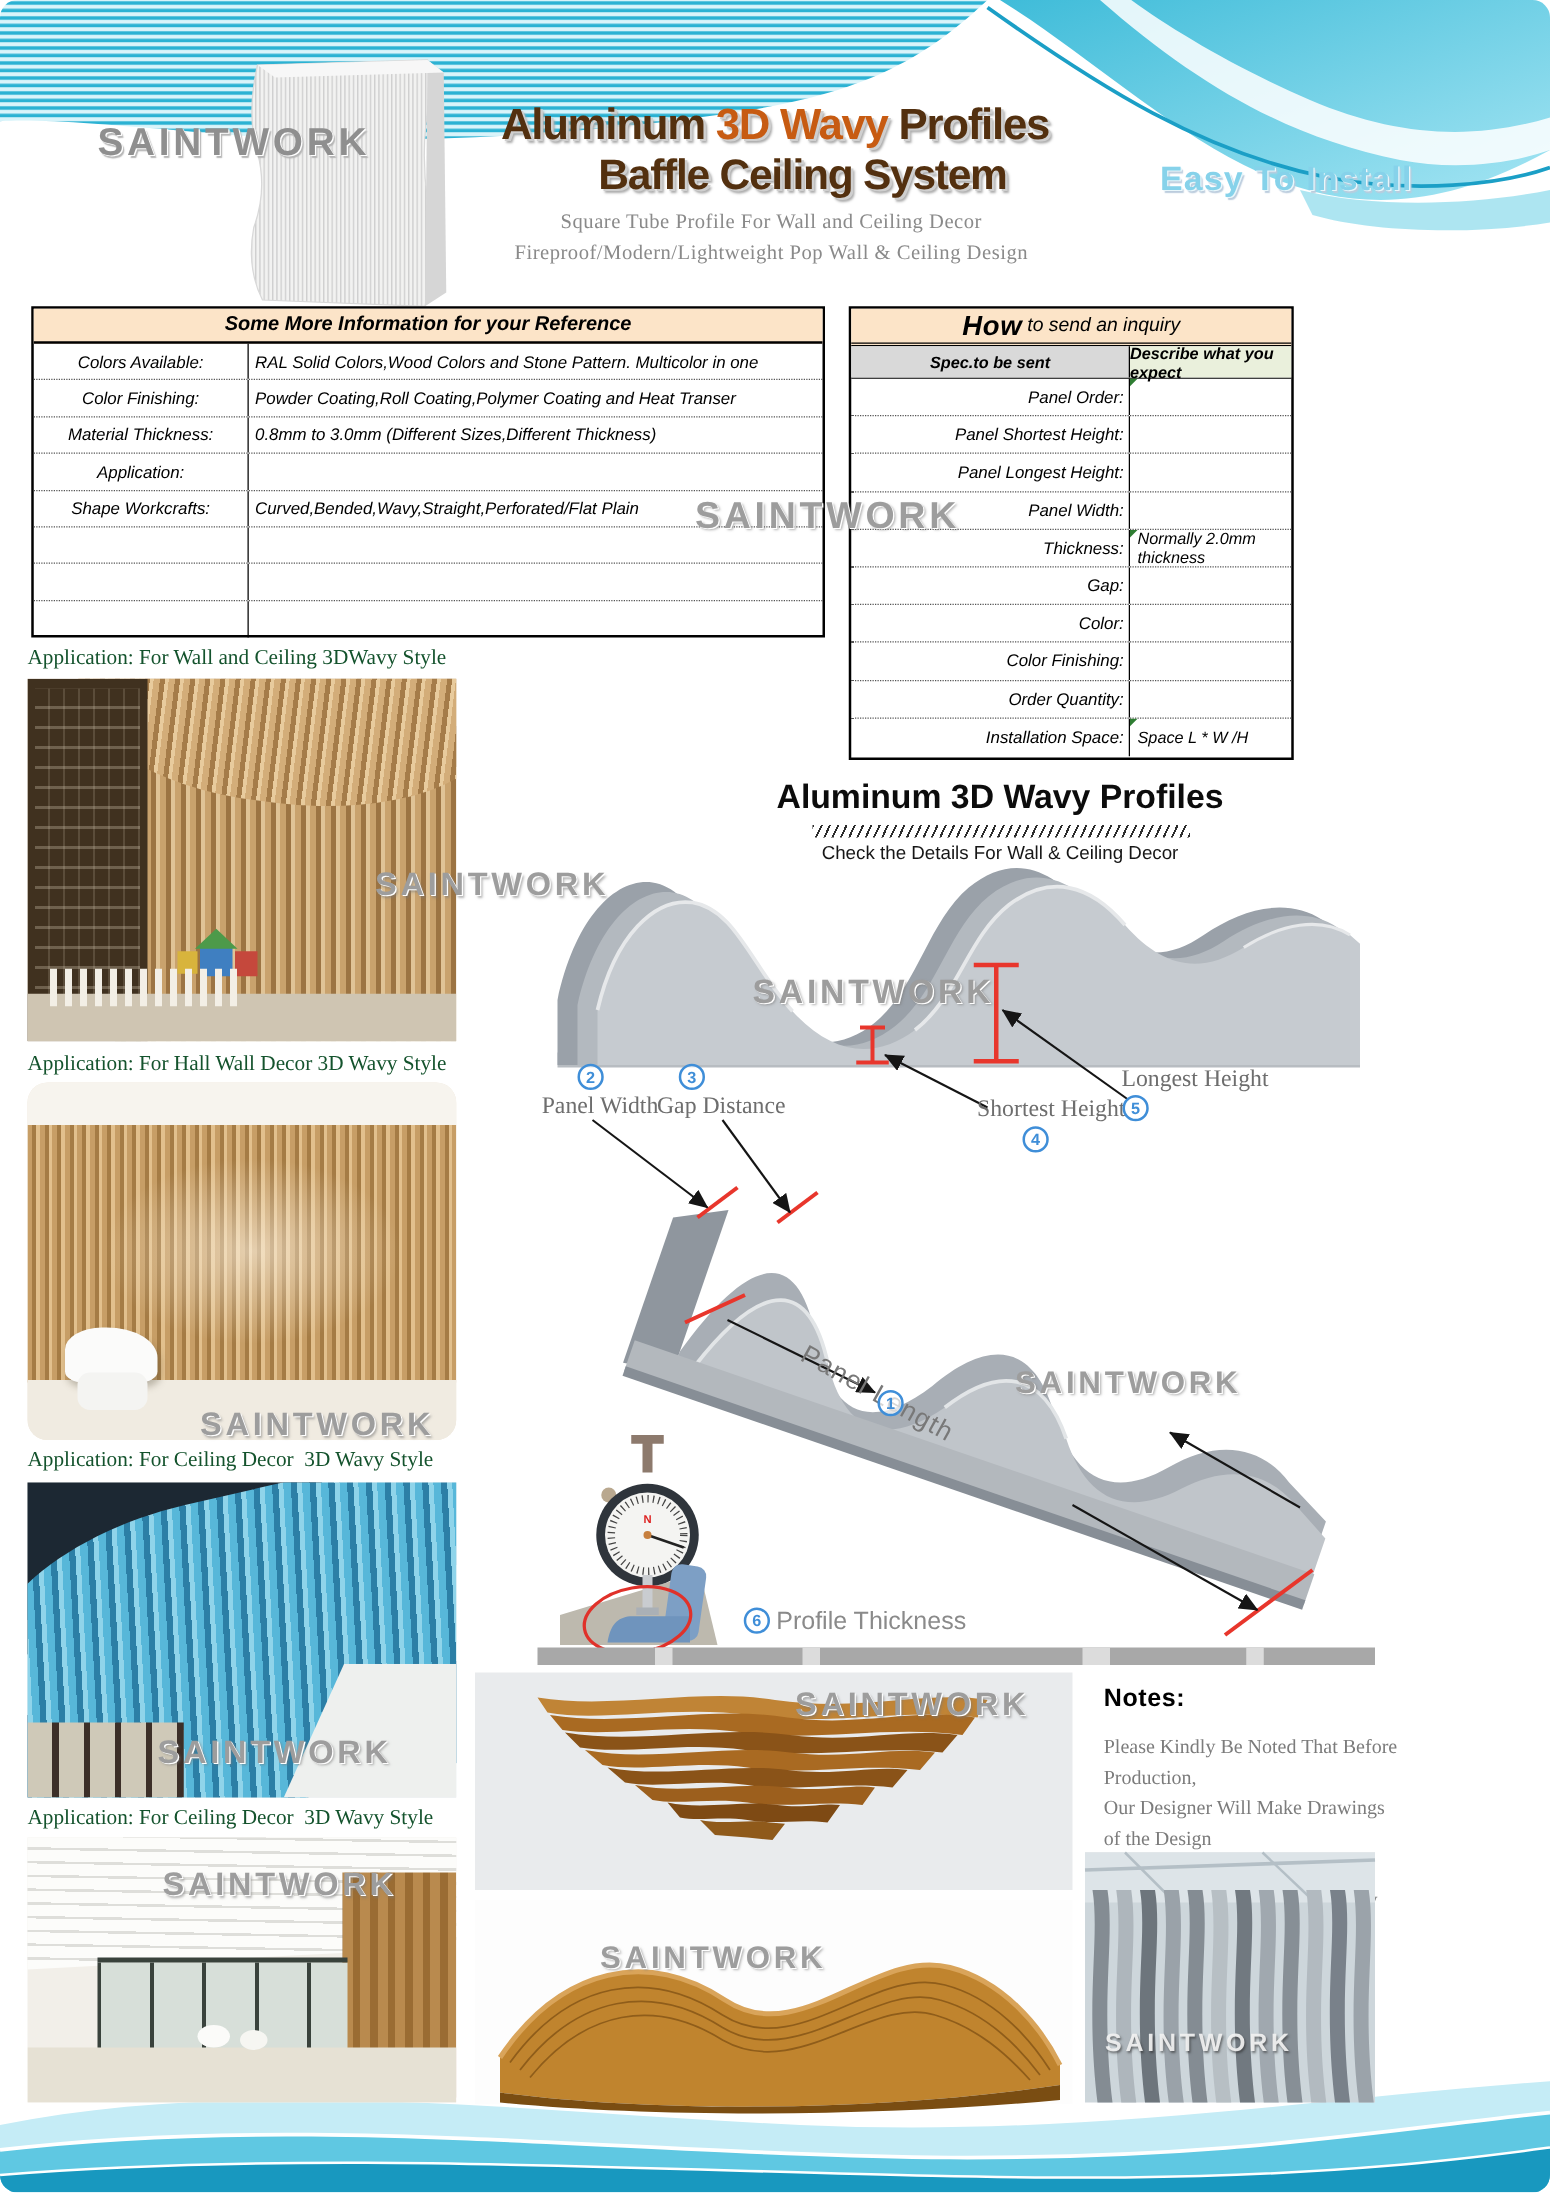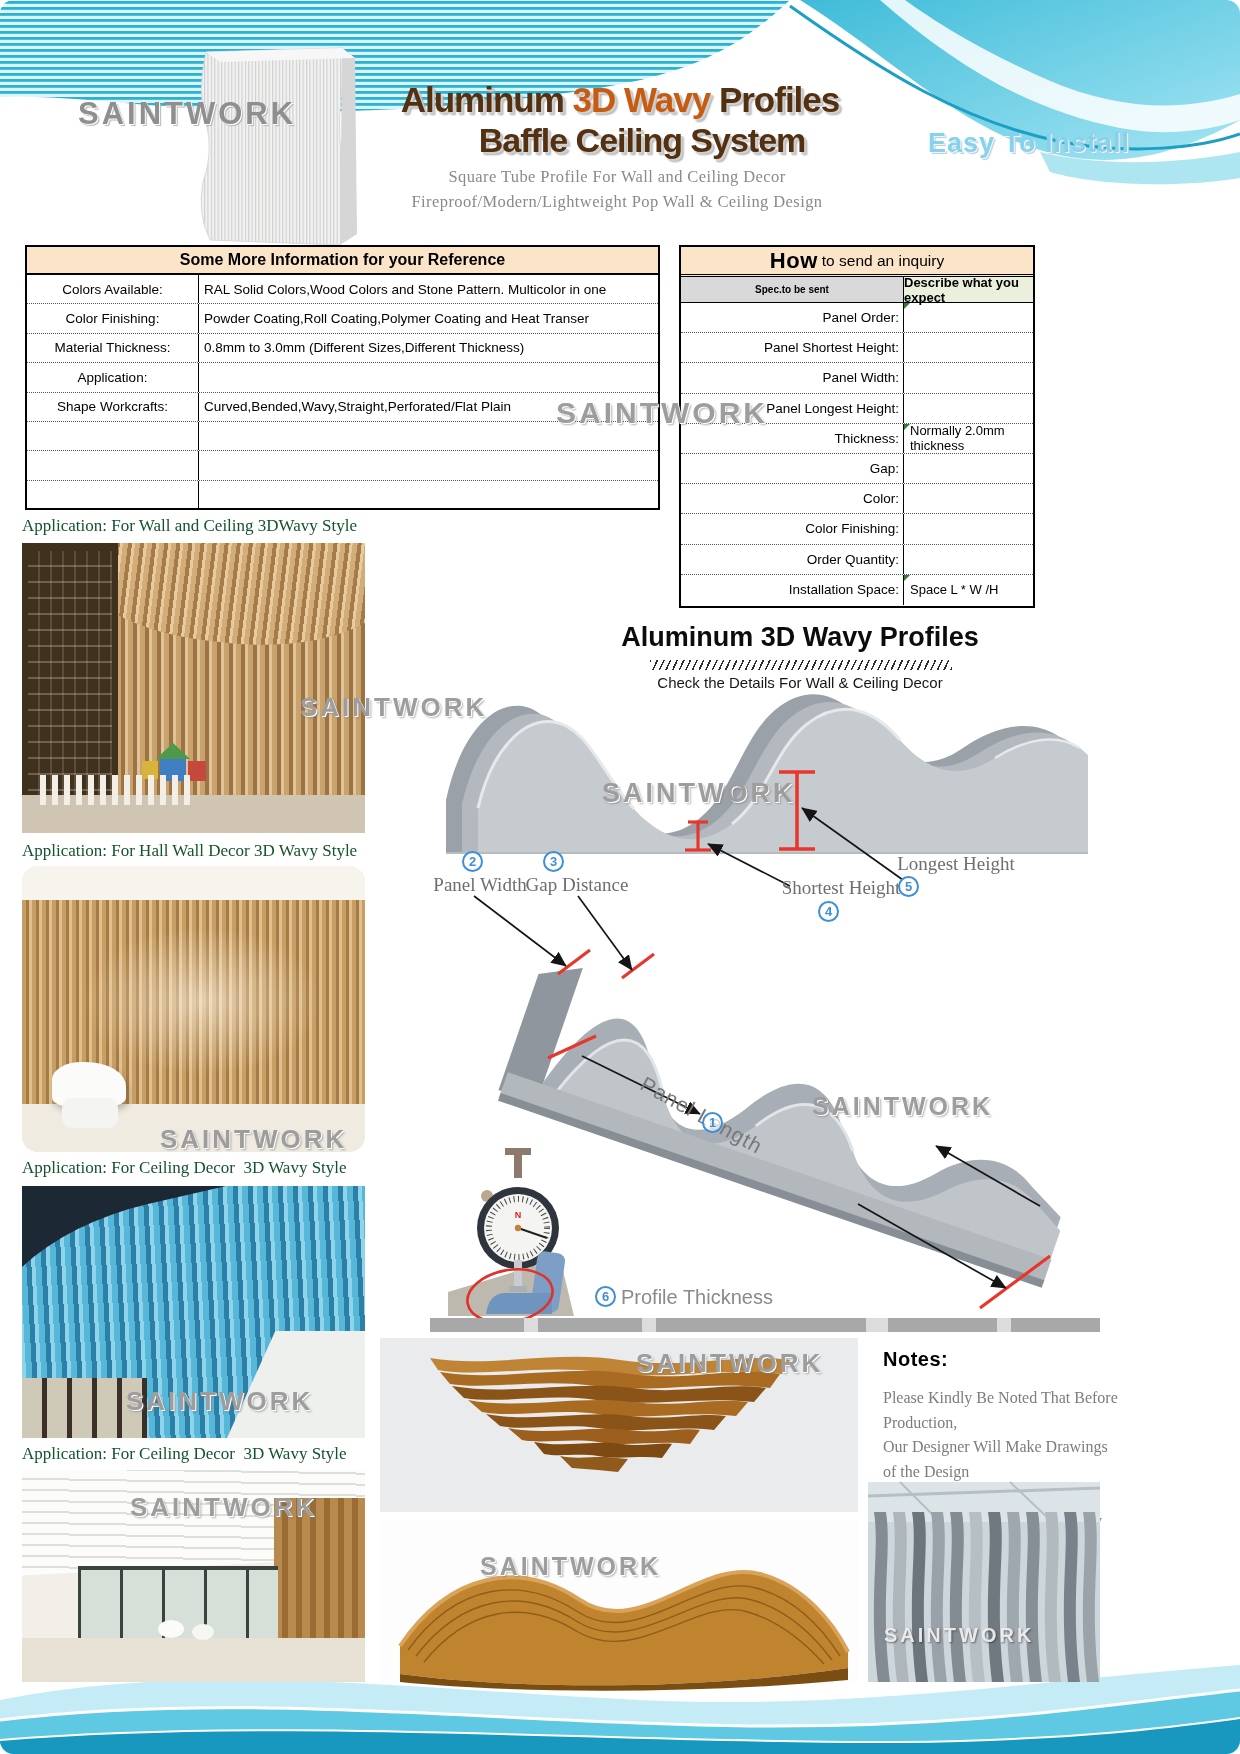--- a/index.html
+++ b/index.html
@@ -21,38 +21,38 @@
   .title2{left:397px;top:121px;width:490px;text-align:center;font-size:34px;font-weight:bold;
           letter-spacing:-1px;color:#53300f;text-shadow:2px 2px 0 #cfcfcf,3px 3px 2px #aaa;z-index:6;}
   .tagline{left:928px;top:128px;font-size:27px;font-weight:bold;letter-spacing:1px;color:#86d2ea;
            text-shadow:1px 1px 0 #e9f7fb,2px 2px 1px #bcd;z-index:6;}
   .sub1{left:367px;top:167px;width:500px;text-align:center;font-family:"Liberation Serif",serif;
         font-size:16.5px;color:#8a8a8a;letter-spacing:.4px;z-index:6;}
   .sub2{left:347px;top:192px;width:540px;text-align:center;font-family:"Liberation Serif",serif;
         font-size:16.5px;color:#8a8a8a;letter-spacing:.4px;z-index:6;}
 
   
-  .tbl{position:absolute;border:2px solid #000;background:#fff;z-index:5;box-sizing:border-box;}
+  .tbl{position:absolute;border:2px solid #000;background:#fff;z-index:5;box-sizing:border-box;font-style:italic;}
   .tbl-hd{background:#fce4c8;display:flex;align-items:center;justify-content:center;
           border-bottom:2px solid #000;box-sizing:border-box;}
   .info-tbl{left:25px;top:245px;width:635px;height:265px;}
   .info-hd{height:28px;font-size:16px;font-weight:bold;}
   .it-row{display:flex;height:29.4px;border-bottom:1px dotted #555;box-sizing:border-box;}
   .it-row:last-child{border-bottom:none;}
   .it-label{width:172px;border-right:1.5px solid #000;display:flex;align-items:center;
             justify-content:center;font-size:13.5px;box-sizing:border-box;}
   .it-value{flex:1;display:flex;align-items:center;padding-left:5px;font-size:13.5px;}
 
   .inq-tbl{left:679px;top:245px;width:356px;height:363px;}
   .inq-hd{height:30px;border-bottom:3px double #000;}
   .inq-hd .how{font-size:22px;font-weight:bold;letter-spacing:.5px;}
   .inq-hd .how-rest{font-size:15.5px;margin-left:4px;}
   .inq-sub{display:flex;height:26px;border-bottom:1.5px solid #000;box-sizing:border-box;}
   .inq-sub .c1{width:223px;background:#d9d9d9;border-right:1.5px solid #000;display:flex;
-               align-items:center;justify-content:center;font-size:10px;font-weight:bold;box-sizing:border-box;}
+               align-items:center;justify-content:center;font-size:13px;font-weight:bold;box-sizing:border-box;}
   .inq-sub .c2{flex:1;background:#eaf0dc;display:flex;align-items:center;justify-content:center;
                font-size:13px;font-weight:bold;}
   .inq-row{display:flex;height:30.2px;border-bottom:1px dotted #555;box-sizing:border-box;}
   .inq-row:last-child{border-bottom:none;}
   .inq-label{width:223px;border-right:1.5px solid #000;display:flex;align-items:center;
              justify-content:flex-end;padding-right:4px;font-size:13.5px;box-sizing:border-box;}
   .inq-value{flex:1;position:relative;display:flex;align-items:center;padding-left:6px;font-size:13px;}
   .gmark{position:absolute;left:0;top:0;width:0;height:0;border-top:6px solid #2e7d32;
          border-right:6px solid transparent;}
 
@@ -179,27 +179,27 @@
           <span></span>
         </div>
       </div>
     <div class="inq-row">
         <div class="inq-label">Panel Shortest Height:</div>
         <div class="inq-value">
           <span></span>
         </div>
       </div>
     <div class="inq-row">
+        <div class="inq-label">Panel Longest Height:</div>
+        <div class="inq-value">
+          <span></span>
+        </div>
+      </div>
+    <div class="inq-row">
         <div class="inq-label">Panel Width:</div>
-        <div class="inq-value">
-          <span></span>
-        </div>
-      </div>
-    <div class="inq-row">
-        <div class="inq-label">Panel Longest Height:</div>
         <div class="inq-value">
           <span></span>
         </div>
       </div>
     <div class="inq-row">
         <div class="inq-label">Thickness:</div>
         <div class="inq-value">
           <span class="gmark"></span>
           <span>Normally 2.0mm thickness</span>
         </div>

